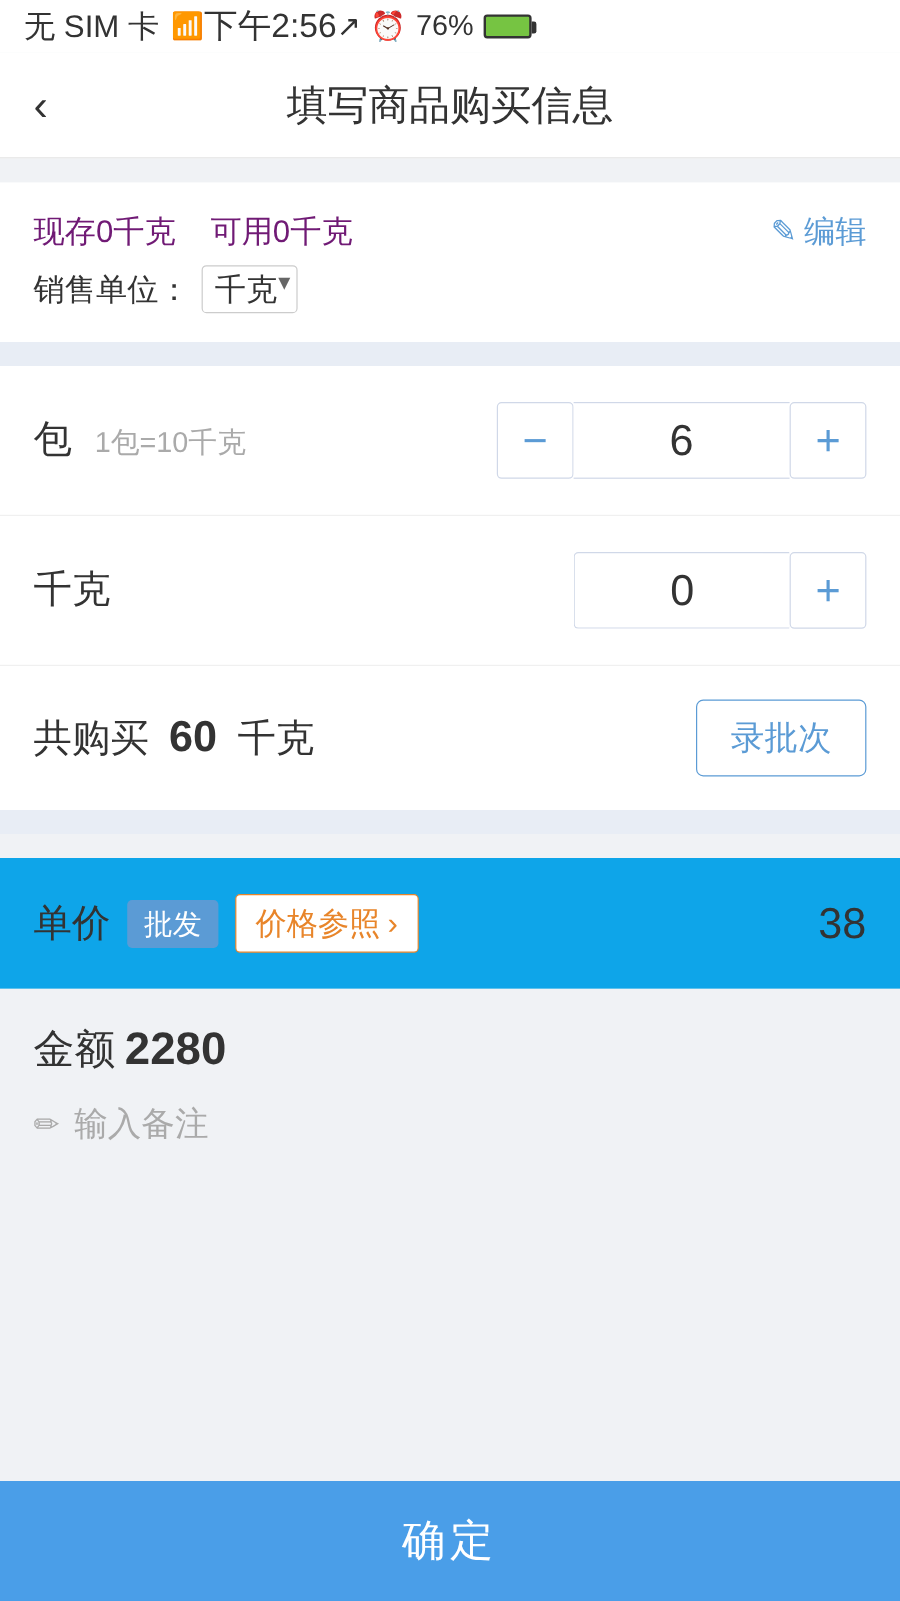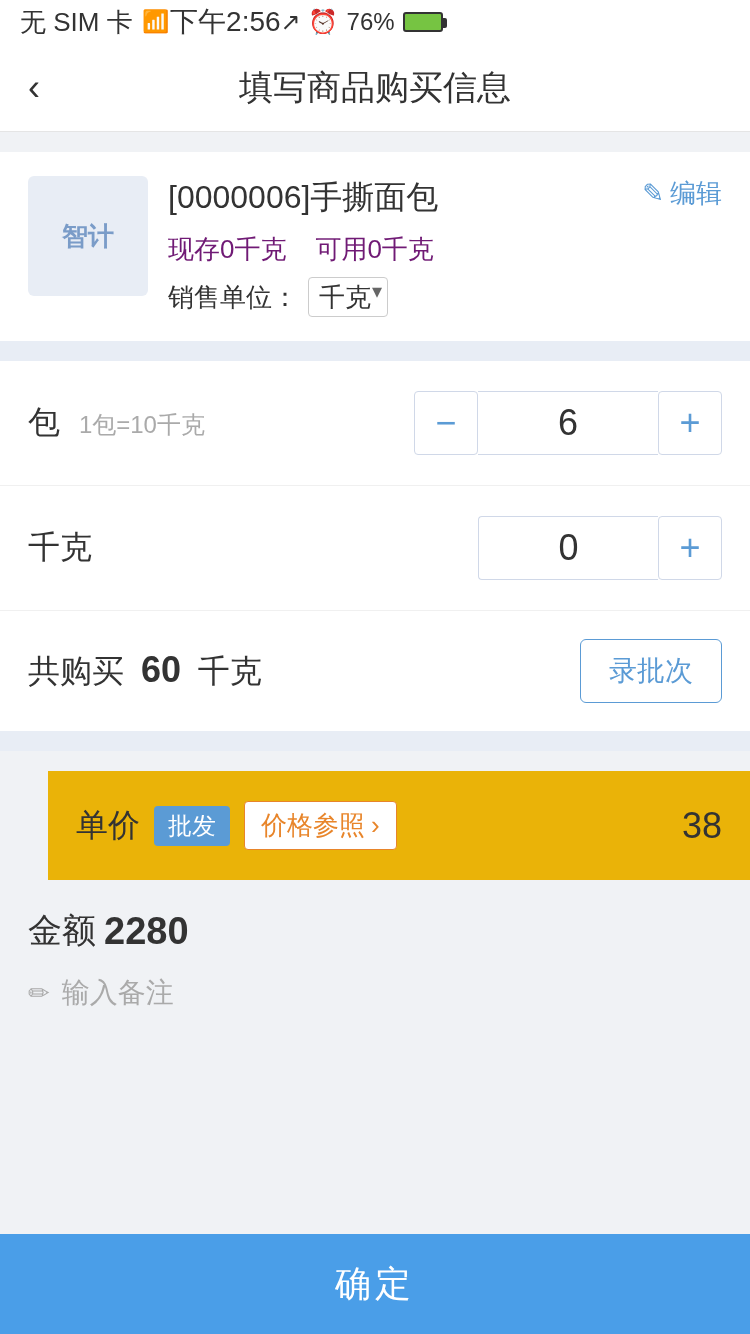--- a/index.html
+++ b/index.html
@@ -224,23 +224,22 @@
       color: #5b9bd5;
       background: #fff;
       padding: 12px 28px;
       border-radius: 6px;
       font-size: 28px;
       cursor: pointer;
     }
 
     
     .price-section {
-      background: #eab308;
+      background: #0ea5e9;
       margin-top: 20px;
-      margin-left: 48px;
     }
     .price-row {
       display: flex;
       align-items: center;
       padding: 30px 28px;
     }
     .price-label {
       font-size: 32px;
       color: #333;
       margin-right: 14px;
@@ -349,25 +348,21 @@
       <span class="battery-bar"></span>
     </div>
   </div>
 
   <div class="nav-bar">
     <span class="nav-back">‹</span>
     <span class="nav-title">填写商品购买信息</span>
   </div>
 
   <div class="product-card">
-    <div class="product-image">
-      <span style="font-size:26px;color:#7a9cc8;font-weight:bold;">智计</span>
-    </div>
     <div class="product-info">
-      <div class="product-name">[0000006]手撕面包</div>
       <div class="product-stock">
         <span>现存0千克</span>
         &nbsp;&nbsp;
         <span>可用0千克</span>
       </div>
       <div class="product-unit">
         <span>销售单位：</span>
         <div class="unit-select-wrap">
           <select class="unit-select">
             <option>千克</option>

